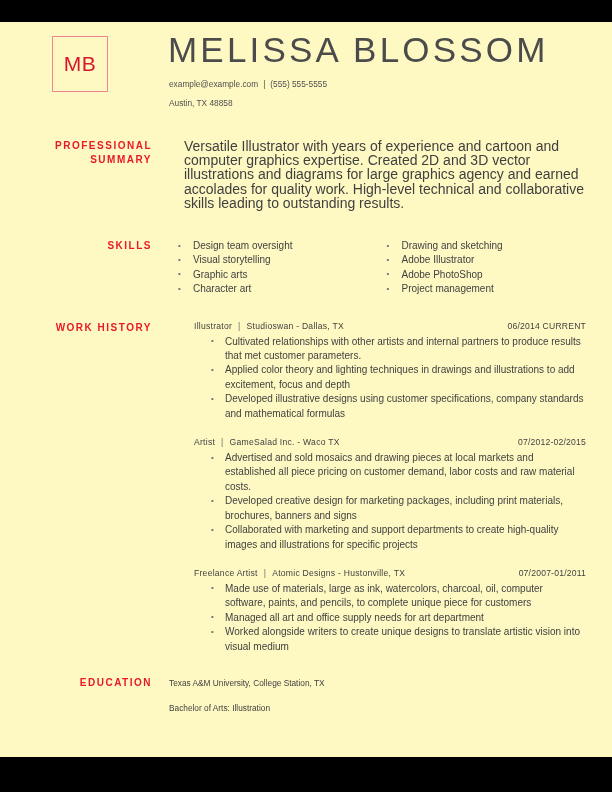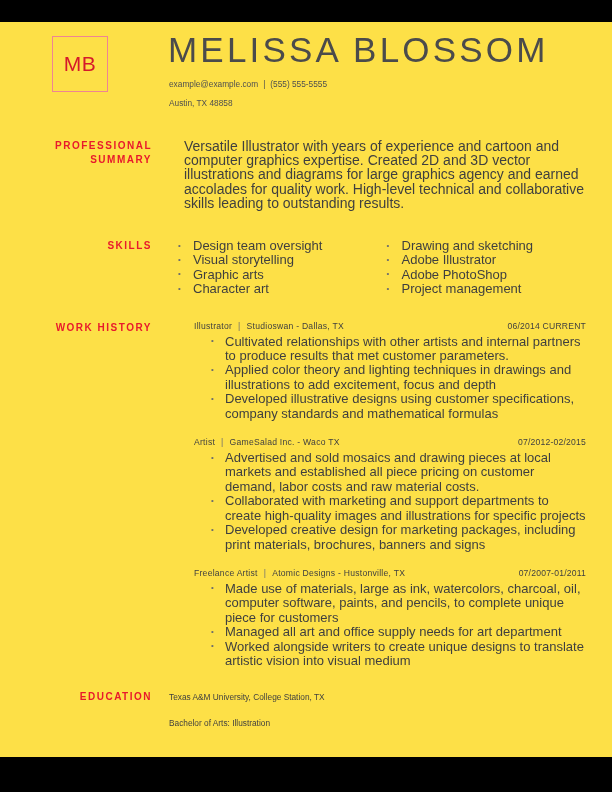--- a/index.html
+++ b/index.html
@@ -6,21 +6,21 @@
   html, body {
     margin: 0; padding: 0;
     width: 612px; height: 792px;
     background: #000;
     font-family: "Liberation Sans", sans-serif;
   }
   #page {
     position: absolute;
     left: 0; top: 22px;
     width: 612px; height: 735px;
-    background: #fde047;
+    background: #fef9c3;
     overflow: hidden;
   }
   .bar-top {
     position: absolute; left: 0; top: 0;
     width: 612px; height: 22px; background: #000000;
   }
   .bar-bottom {
     position: absolute; left: 0; top: 757px;
     width: 612px; height: 35px; background: #000000;
   }
@@ -79,21 +79,21 @@
   }
 
   
   .skills-cols { display: flex; }
   .skills-col { width: 50%; }
   ul.bullets { list-style: none; margin: 0; padding: 0; }
   ul.bullets li {
     position: relative;
     padding-left: 24px;
     color: #3f3f3f;
-    font-size: 13px;
+    font-size: 10px;
     line-height: 14.4px;
   }
   ul.bullets li::before {
     content: "\2022";
     position: absolute; left: 9px; top: -0.5px;
     color: #6d6d6d; font-size: 8px;
   }
 
   
   .job { margin-bottom: 2px; }
@@ -180,22 +180,22 @@
             <li>Developed illustrative designs using customer specifications, company standards and mathematical formulas</li>
           </ul>
         </div>
         <div class="job" style="margin-top: 16px;">
           <div class="job-head">
             <div class="job-title-wrap"><span>Artist</span><span class="job-sep">|</span><span>GameSalad Inc. - Waco TX</span></div>
             <div class="job-dates">07/2012-02/2015</div>
           </div>
           <ul class="bullets">
             <li>Advertised and sold mosaics and drawing pieces at local markets and established all piece pricing on customer demand, labor costs and raw material costs.</li>
+            <li>Developed creative design for marketing packages, including print materials, brochures, banners and signs</li>
             <li>Collaborated with marketing and support departments to create high-quality images and illustrations for specific projects</li>
-            <li>Developed creative design for marketing packages, including print materials, brochures, banners and signs</li>
           </ul>
         </div>
         <div class="job" style="margin-top: 16px;">
           <div class="job-head">
             <div class="job-title-wrap"><span>Freelance Artist</span><span class="job-sep">|</span><span>Atomic Designs - Hustonville, TX</span></div>
             <div class="job-dates">07/2007-01/2011</div>
           </div>
           <ul class="bullets">
             <li>Made use of materials, large as ink, watercolors, charcoal, oil, computer software, paints, and pencils, to complete unique piece for customers</li>
             <li>Managed all art and office supply needs for art department</li>

